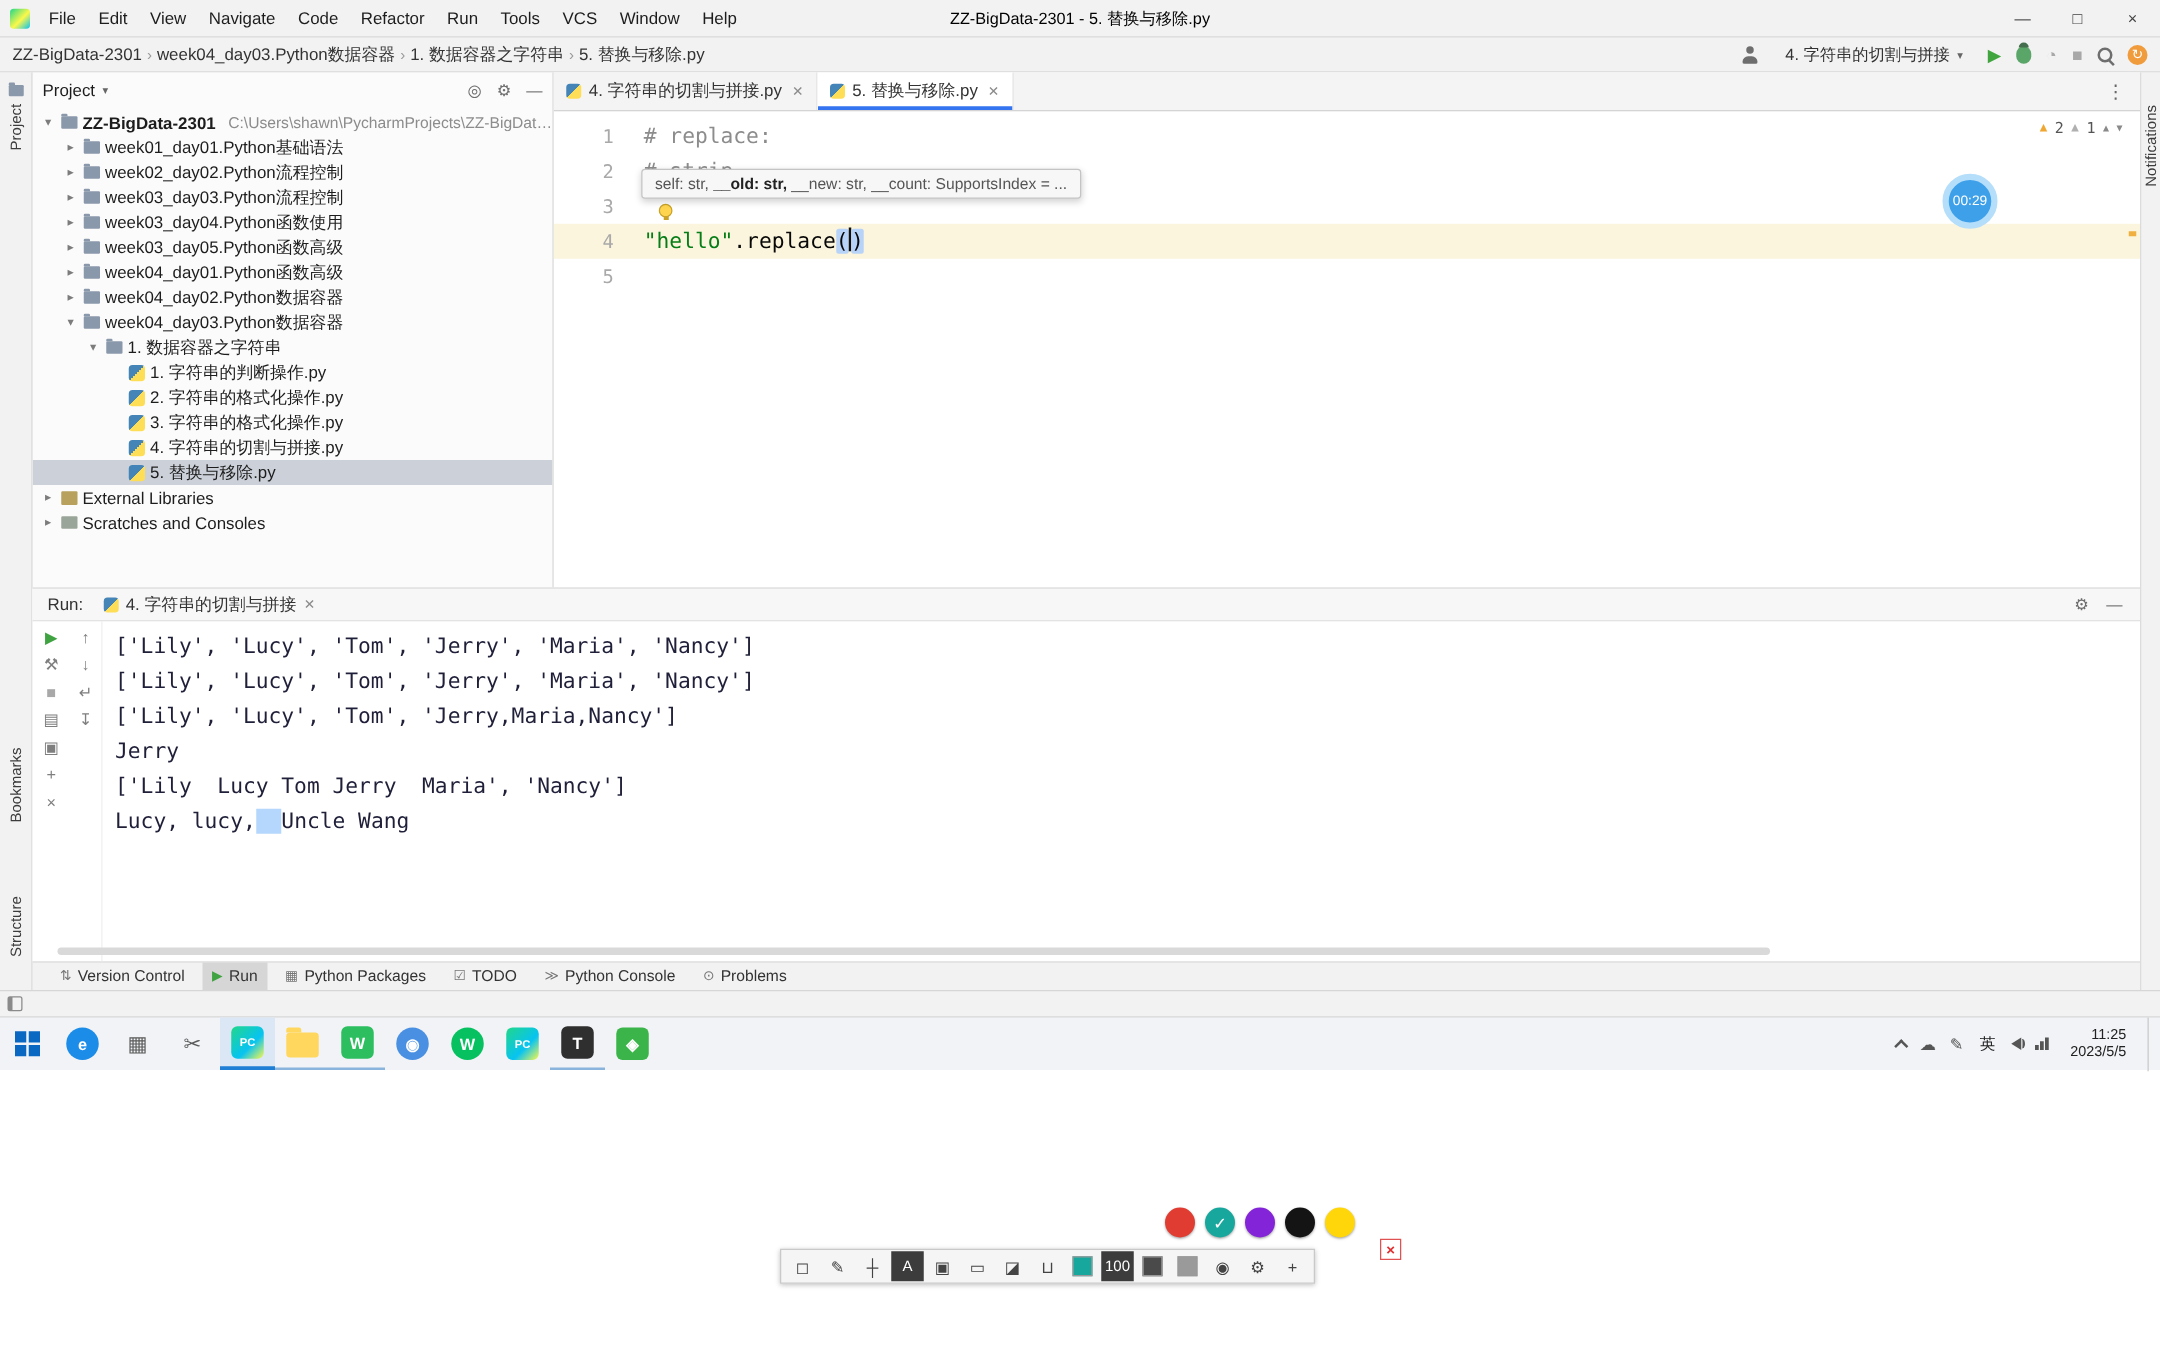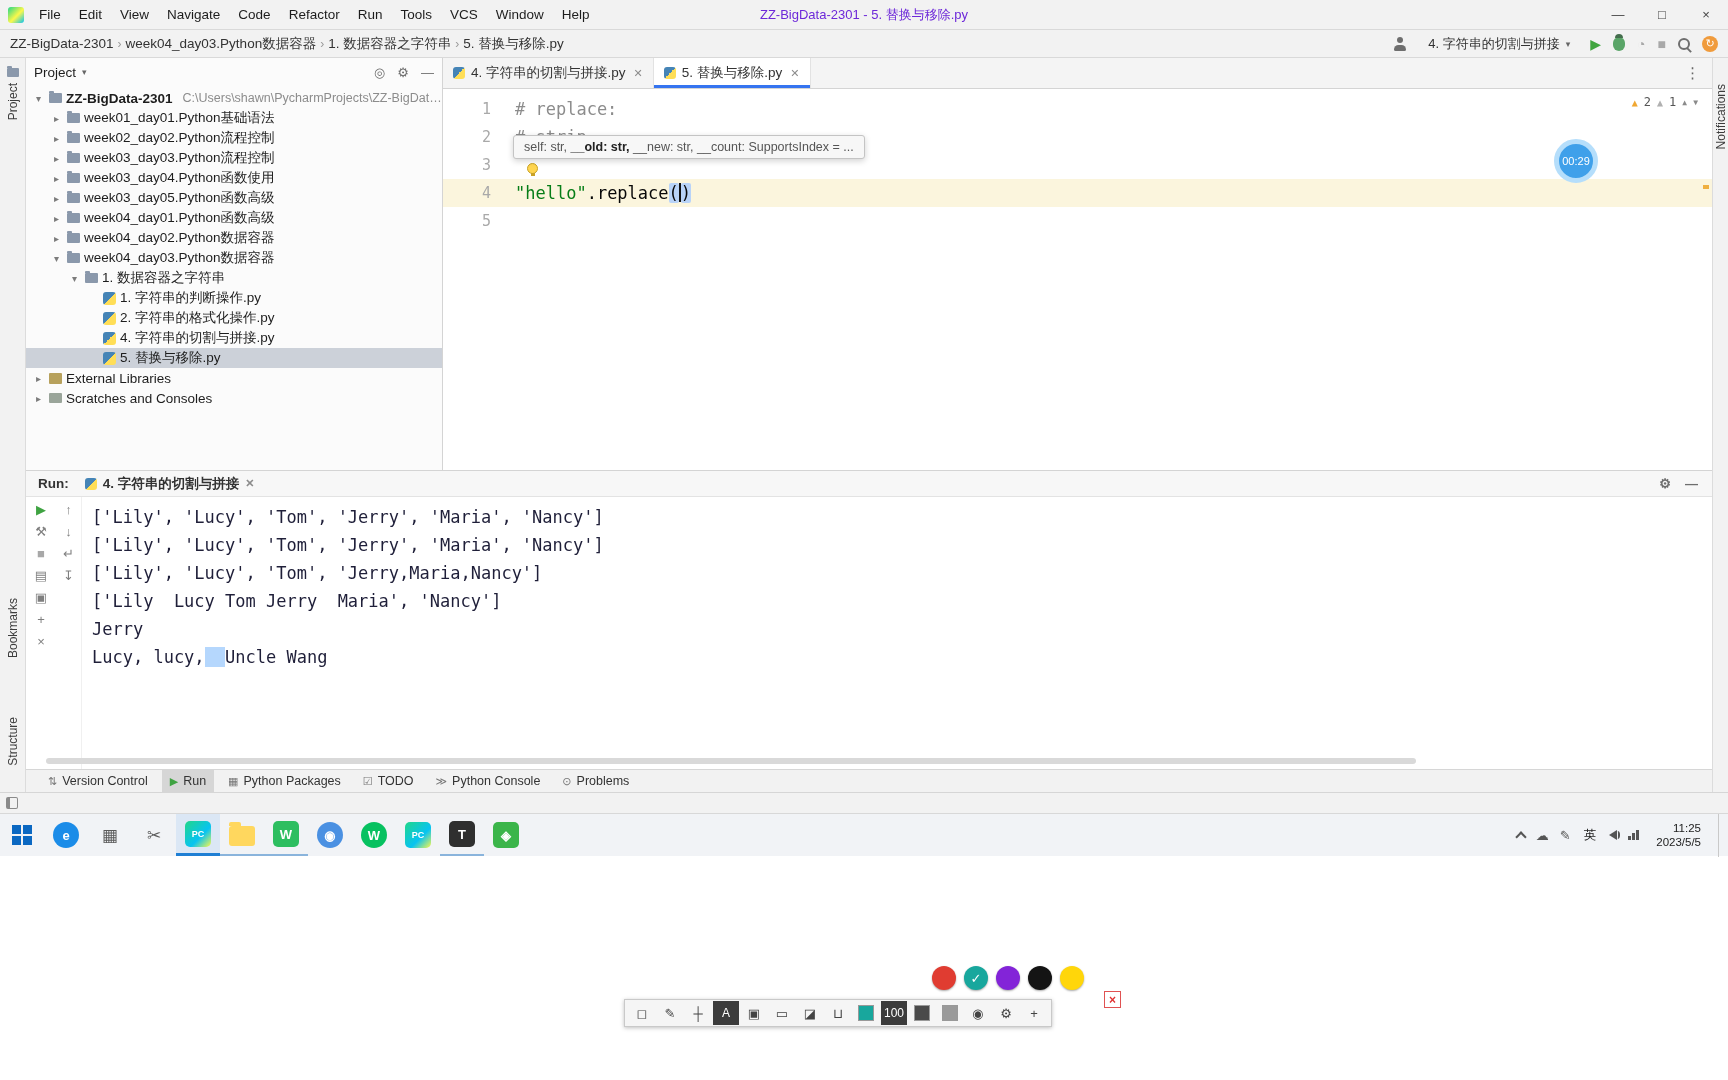--- a/index.html
+++ b/index.html
@@ -5,21 +5,21 @@
 *{margin:0;padding:0;box-sizing:border-box;}
 html,body{width:1728px;height:1080px;overflow:hidden;}
 body{font-family:"Liberation Sans",sans-serif;font-size:13px;color:#222;background:#fff;}
 .app{position:relative;width:1728px;height:856px;display:flex;flex-direction:column;background:#f2f2f2;}
 
 
 .titlebar{height:30px;display:flex;align-items:center;background:#f2f2f2;border-bottom:1px solid #d9d9d9;position:relative;flex:none;}
 .app-logo{width:16px;height:16px;border-radius:3px;margin:0 6px 0 8px;background:linear-gradient(135deg,#21d789,#fcf84a 55%,#07c3f2);}
 .menus{display:flex;align-items:center;height:100%;z-index:2;}
 .menu-item{padding:0 9px;height:30px;line-height:30px;font-size:13.5px;color:#1d1d1d;}
-.tb-title{position:absolute;left:0;right:0;top:0;height:30px;line-height:30px;text-align:center;font-size:13px;color:#6d28d9;z-index:1;}
+.tb-title{position:absolute;left:0;right:0;top:0;height:30px;line-height:30px;text-align:center;font-size:13px;color:#000000;z-index:1;}
 .win-controls{margin-left:auto;display:flex;z-index:2;}
 .win-btn{width:44px;height:30px;display:flex;align-items:center;justify-content:center;color:#444;font-size:13px;}
 
 
 .navbar{height:28px;display:flex;align-items:center;background:#f2f2f2;border-bottom:1px solid #d9d9d9;padding:0 10px;flex:none;}
 .crumbs{display:flex;align-items:center;gap:4px;font-size:13.5px;color:#333;white-space:nowrap;overflow:hidden;}
 .crumb-sep{color:#9a9a9a;font-size:12px;}
 .nav-right{margin-left:auto;display:flex;align-items:center;gap:12px;}
 .person{width:15px;height:14px;position:relative;}
 .person::before{content:"";position:absolute;top:0;left:4px;width:6px;height:6px;border-radius:50%;background:#6e6e6e;}
@@ -95,21 +95,21 @@
 .bulb::after{content:"";position:absolute;left:3px;bottom:-3px;width:4px;height:3px;background:#c9a227;}
 .inspections{position:absolute;top:6px;right:14px;display:flex;align-items:center;gap:6px;font-size:12px;color:#555;z-index:4;}
 .tri-warn{color:#f0a732;font-size:10px;}
 .tri-weak{color:#b0b0b0;font-size:10px;}
 .insp-nav{color:#8a8a8a;font-size:8px;}
 .timer{position:absolute;top:50px;right:114px;width:44px;height:44px;border-radius:50%;border:5px solid #b5defb;background:#3fa0ea;color:#fff;font-size:11px;display:flex;align-items:center;justify-content:center;font-family:"Liberation Sans",sans-serif;z-index:4;}
 .stripe-mark{position:absolute;top:96px;right:3px;width:6px;height:4px;background:#efb041;z-index:4;}
 
 
 .run-panel{height:299px;flex:none;border-top:1px solid #d4d4d4;background:#fff;display:flex;flex-direction:column;position:relative;}
-.run-header{height:26px;flex:none;display:flex;align-items:center;gap:10px;background:#f7f7f7;border-bottom:1px solid #e3e3e3;padding:0 14px 0 12px;font-size:13.5px;color:#333;font-weight:bold;}
+.run-header{height:26px;flex:none;display:flex;align-items:center;gap:10px;background:#f7f7f7;border-bottom:1px solid #e3e3e3;padding:0 14px 0 12px;font-size:13.5px;color:#333;}
 .run-chip{display:flex;align-items:center;gap:6px;padding:0 6px;height:100%;}
 .chip-close{color:#8c8c8c;font-size:11px;}
 .run-header-icons{margin-left:auto;display:flex;gap:14px;color:#6e6e6e;font-size:13px;}
 .run-body{flex:1;display:flex;min-height:0;}
 .run-tools{width:30px;flex:none;display:flex;flex-direction:column;align-items:center;padding-top:6px;gap:9px;}
 .run-tools2{width:26px;flex:none;display:flex;flex-direction:column;align-items:center;padding-top:6px;gap:9px;border-right:1px solid #f0f0f0;}
 .rt-btn{font-size:13px;color:#7f7f7f;line-height:1;}
 .console{flex:1;min-width:0;overflow:hidden;font-family:"DejaVu Sans Mono",monospace;font-size:17px;line-height:28px;color:#1f1f39;padding:6px 0 0 10px;}
 .con-line{white-space:pre;height:28px;}
 .sel{background:#b5d7fd;}
@@ -299,20 +299,25 @@
                 <span class="tree-label">1. 字符串的判断操作.py</span>
               </div>
               <div class="tree-row" style="padding-left: 60px;">
                 <span class="tree-arrow"></span>
                 <span class="tree-ico ico-py"></span>
                 <span class="tree-label">2. 字符串的格式化操作.py</span>
               </div>
               <div class="tree-row" style="padding-left: 60px;">
                 <span class="tree-arrow"></span>
                 <span class="tree-ico ico-py"></span>
+                <span class="tree-label">3. 字符串的格式化操作.py</span>
+              </div>
+              <div class="tree-row" style="padding-left: 60px;">
+                <span class="tree-arrow"></span>
+                <span class="tree-ico ico-py"></span>
                 <span class="tree-label">4. 字符串的切割与拼接.py</span>
               </div>
               <div class="tree-row selected" style="padding-left: 60px;">
                 <span class="tree-arrow"></span>
                 <span class="tree-ico ico-py"></span>
                 <span class="tree-label">5. 替换与移除.py</span>
               </div>
               <div class="tree-row" style="padding-left: 6px;">
                 <span class="tree-arrow">▸</span>
                 <span class="tree-ico ico-lib"></span>
@@ -407,22 +412,22 @@
           <div class="run-tools2" id="rtools2">
               <div class="rt-btn" style="color: rgb(127, 127, 127);">↑</div>
               <div class="rt-btn" style="color: rgb(127, 127, 127);">↓</div>
               <div class="rt-btn" style="color: rgb(127, 127, 127);">↵</div>
               <div class="rt-btn" style="color: rgb(127, 127, 127);">↧</div>
             </div>
           <div class="console" id="console">
               <div class="con-line"><span>['Lily', 'Lucy', 'Tom', 'Jerry', 'Maria', 'Nancy']</span></div>
               <div class="con-line"><span>['Lily', 'Lucy', 'Tom', 'Jerry', 'Maria', 'Nancy']</span></div>
               <div class="con-line"><span>['Lily', 'Lucy', 'Tom', 'Jerry,Maria,Nancy']</span></div>
+              <div class="con-line"><span>Jerry</span></div>
               <div class="con-line"><span>['Lily  Lucy Tom Jerry  Maria', 'Nancy']</span></div>
-              <div class="con-line"><span>Jerry</span></div>
               <div class="con-line"><span>Lucy, lucy,</span><span class="sel">  </span><span>Uncle Wang</span></div>
               <div class="con-line"><span> </span></div>
             </div>
         </div>
         <div class="hscroll"></div>
       </div>
 
       <div class="bottom-tabs" id="btabs">
           <div class="btab">
             <span class="btab-ico">⇅</span>

